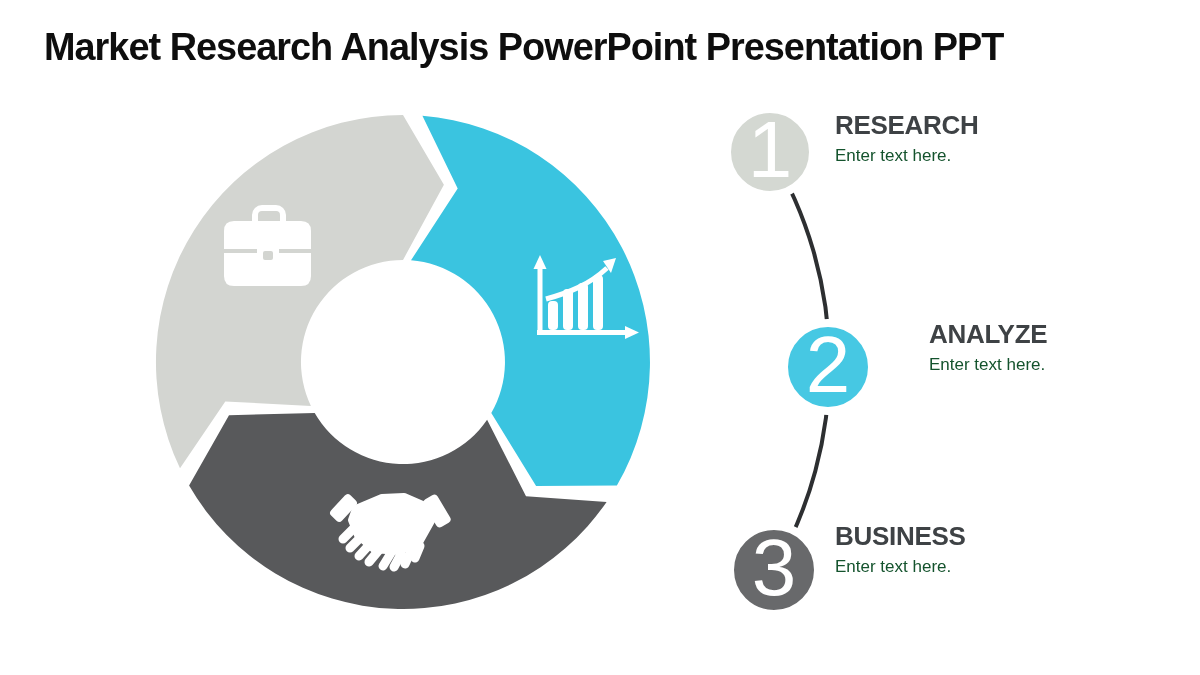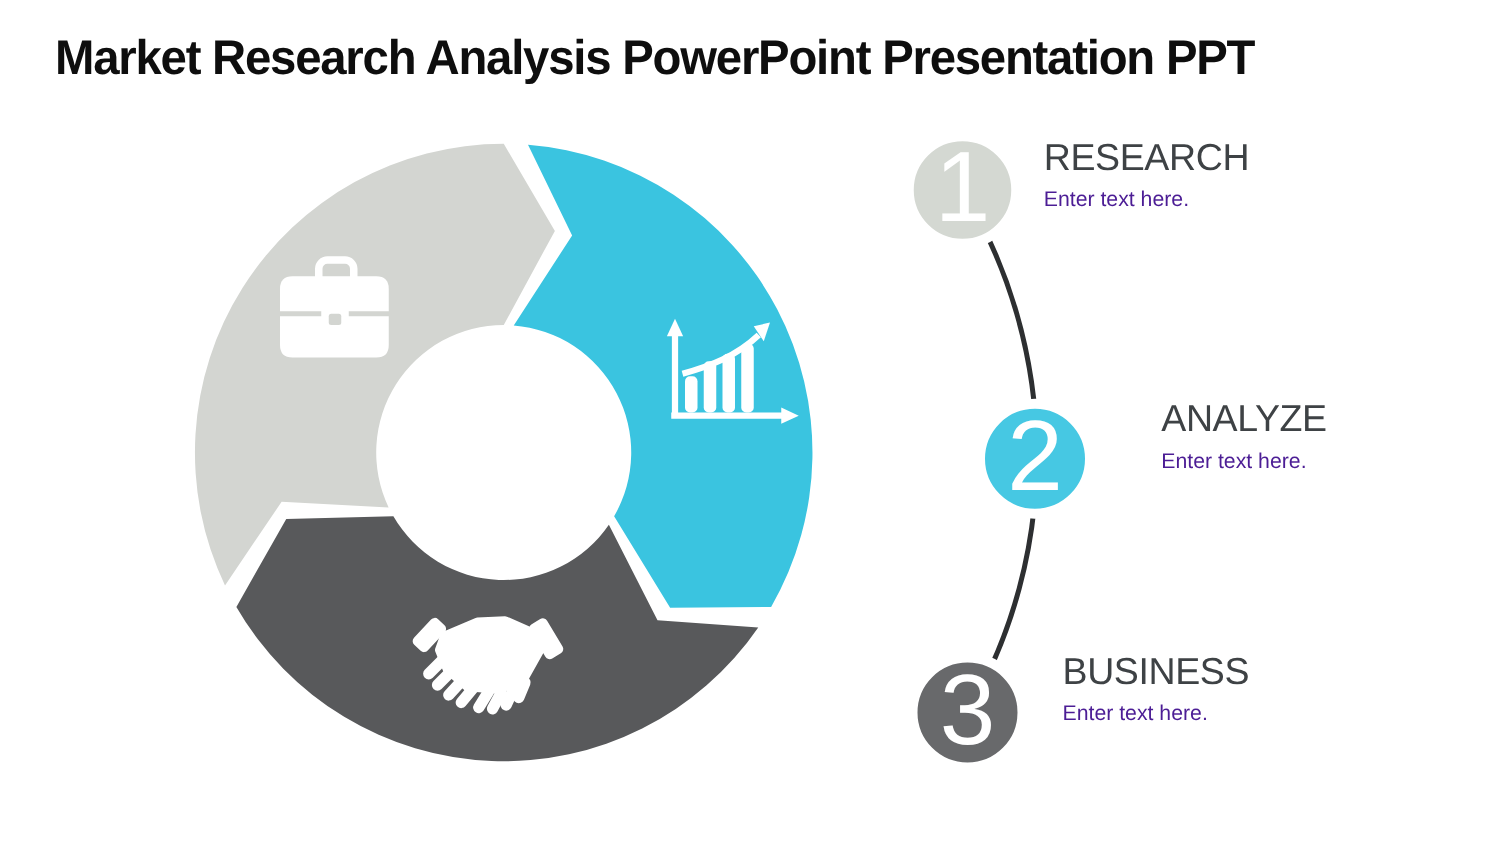--- a/index.html
+++ b/index.html
@@ -19,27 +19,27 @@
     display:flex;align-items:center;justify-content:center;
     color:#ffffff;font-size:80px;line-height:1;padding-bottom:4px;
     box-sizing:border-box;
   }
   #num1{left:725px;top:107px;}
   #num2{left:783px;top:322px;}
   #num3{left:729px;top:525px;}
   .step{position:absolute;}
   #step1{left:835px;top:112px;}
   #step2{left:890px;top:321px;margin-left:39px;}
-  #step3{left:835px;top:523px;margin-left:15px;}
+  #step3{left:835px;top:523px;}
   .step-label{
-    font-size:30px;font-weight:normal;color:#3e4245;letter-spacing:-0.3px;
+    font-size:26px;font-weight:bold;color:#3e4245;letter-spacing:-0.3px;
     line-height:1;
   }
   .step-desc{
-    font-size:17px;color:#4c1d95;margin-top:9px;line-height:1;
+    font-size:17px;color:#14532d;margin-top:9px;line-height:1;
   }
 </style>
 </head>
 <body>
 
 <div class="slide">
 
   <h1 class="title">Market Research Analysis PowerPoint Presentation PPT</h1>
 
   <svg class="diagram-svg" width="1200" height="675" viewBox="0 0 1200 675" xmlns="http://www.w3.org/2000/svg">

